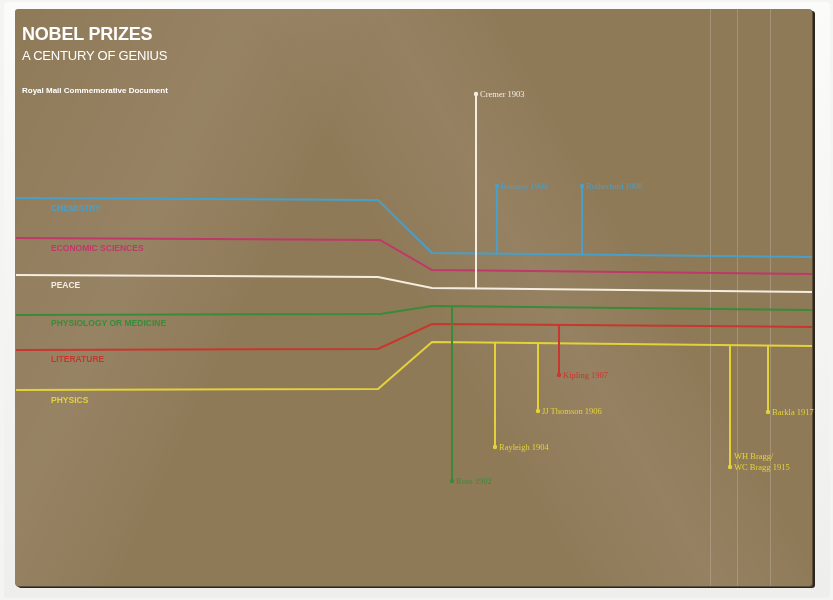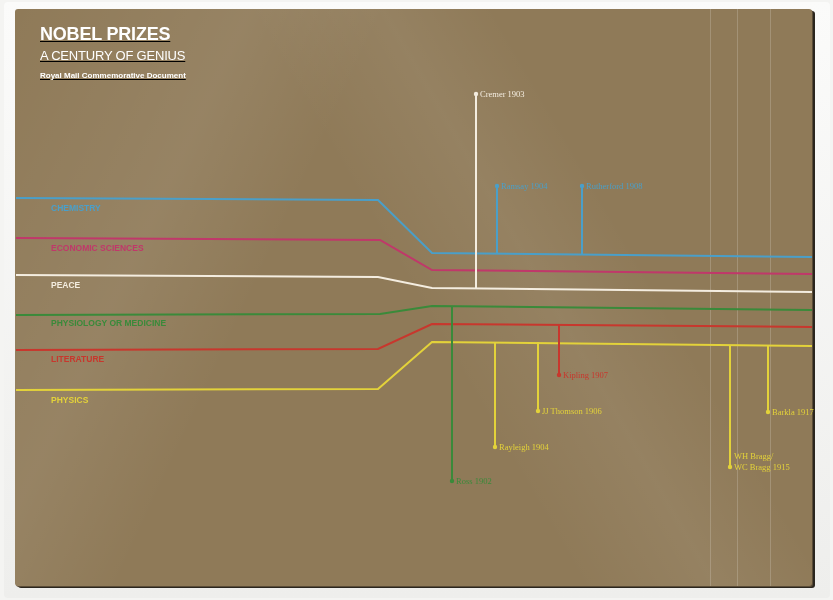--- a/index.html
+++ b/index.html
@@ -29,32 +29,32 @@
       position: absolute; inset: 0;
       background:
         linear-gradient(115deg, rgba(255,255,255,0) 0%, rgba(255,255,255,0.07) 22%, rgba(255,255,255,0) 35%),
         linear-gradient(60deg, rgba(255,255,255,0) 50%, rgba(255,255,255,0.06) 62%, rgba(255,255,255,0) 72%);
       pointer-events: none;
     }
     .fold {
       position: absolute; top: 0; bottom: 0; width: 1px;
       background: rgba(255,255,255,0.18);
     }
-    .title-block { position: absolute; left: 40px; top: 24px; text-decoration: underline; }
+    .title-block { position: absolute; left: 22px; top: 24px; }
     .title-line1 {
       color: #ffffff; font-family: "Liberation Sans", sans-serif;
       font-weight: bold; font-size: 18px; line-height: 21px; letter-spacing: -0.2px;
     }
     .title-line2 {
       color: #ffffff; font-family: "Liberation Sans", sans-serif;
       font-size: 13px; line-height: 21px; letter-spacing: -0.2px;
     }
     .subtitle {
       color: #ffffff; font-family: "Liberation Sans", sans-serif;
-      font-weight: bold; font-size: 8px; margin-top: 5px;
+      font-weight: bold; font-size: 8px; margin-top: 20px;
     }
     svg.chart { position: absolute; left: 0; top: 0; }
     .cat-label {
       font-family: "Liberation Sans", sans-serif; font-size: 8.5px; font-weight: bold;
     }
     .ann-label {
       font-family: "Liberation Serif", serif; font-size: 8.5px;
     }
   </style>
 </head>

